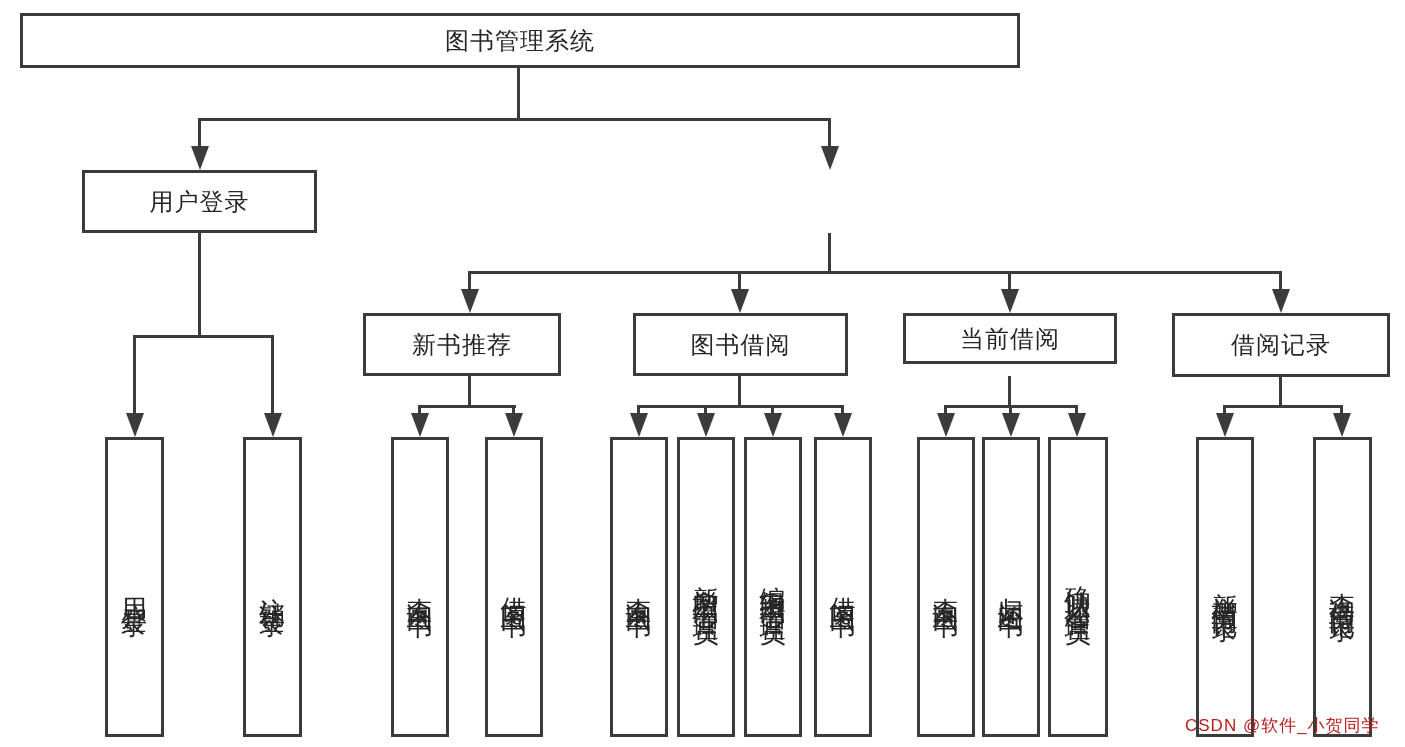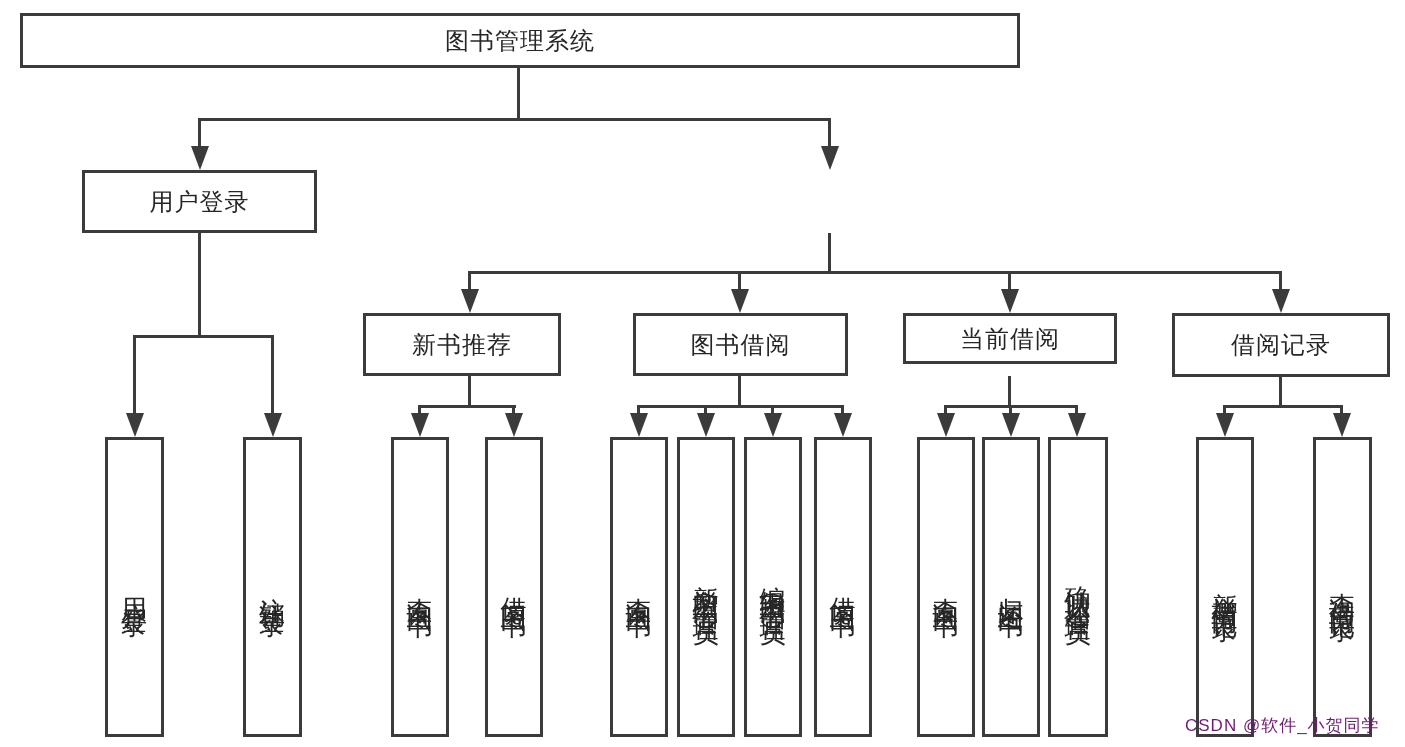--- a/index.html
+++ b/index.html
@@ -55,21 +55,21 @@
     height: 0;
     border-left: 9px solid transparent;
     border-right: 9px solid transparent;
     border-top: 24px solid #3b3b3b;
   }
   .watermark {
     position: absolute;
     left: 1185px;
     top: 714px;
     font-size: 17px;
-    color: #701a75;
+    color: #b91c1c;
     letter-spacing: 1px;
     white-space: nowrap;
   }
 </style>
 </head>
 <body>
 
 <div class="stage">
 
   <div class="box h" style="left:20px; top:13px; width:1000px; height:55px;font-family:Liberation Serif, serif;">图书管理系统</div>

